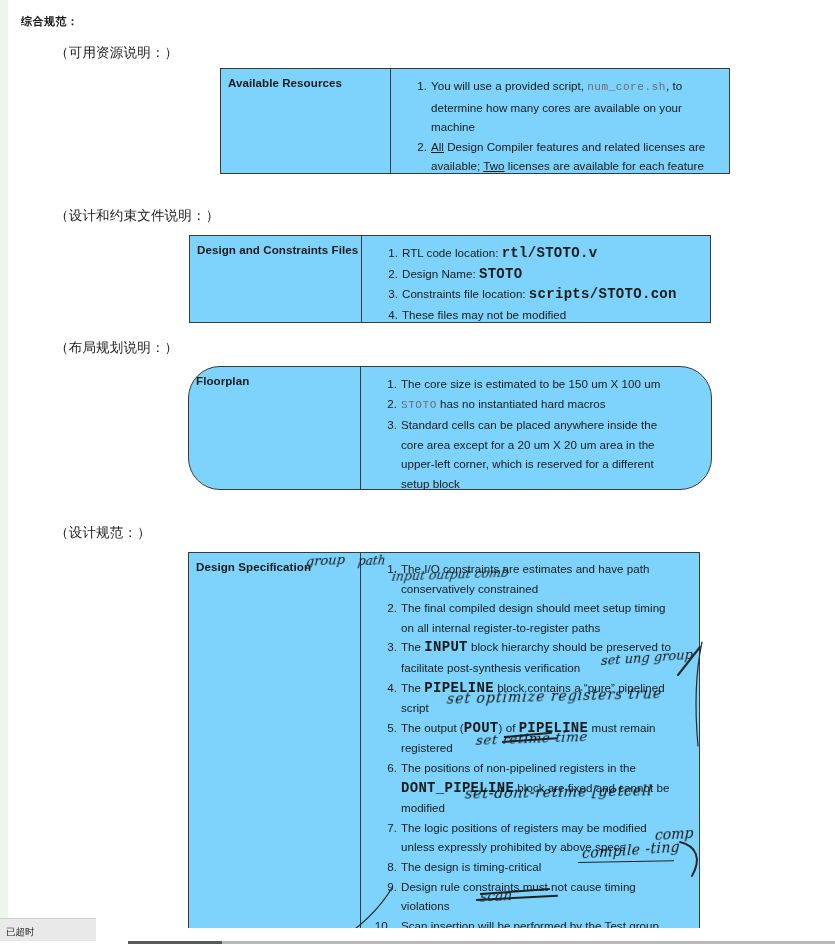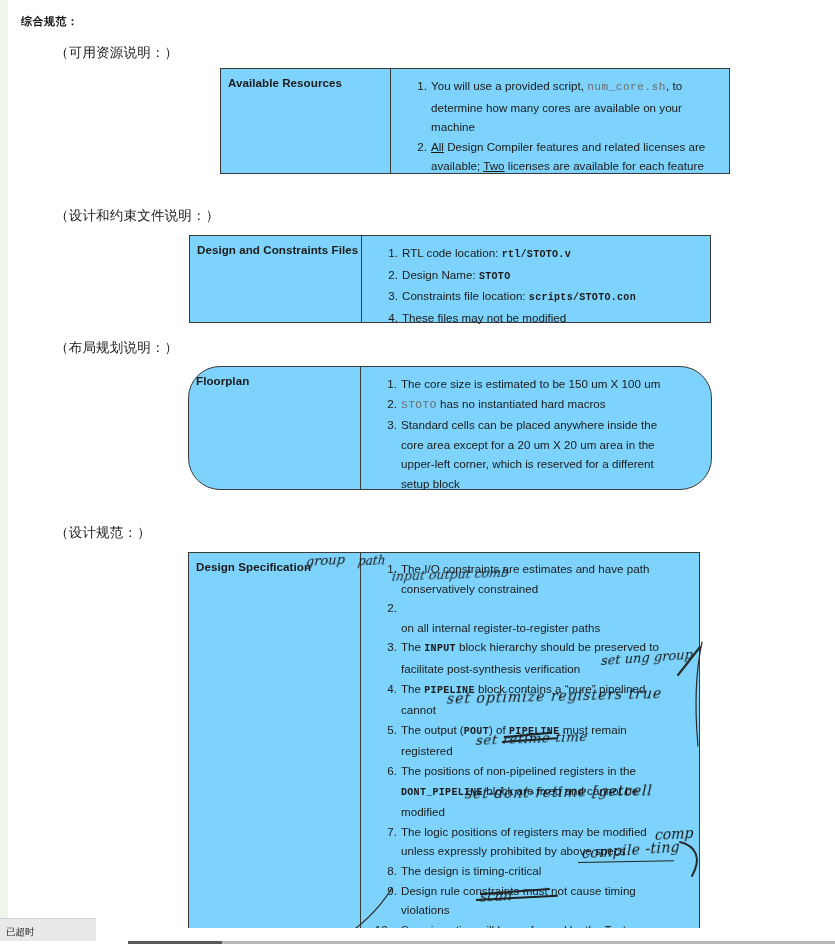--- a/index.html
+++ b/index.html
@@ -67,21 +67,21 @@
     margin-bottom:0px;
     letter-spacing:0.02px;
   }
   ol.items > li > .num {
     position:absolute; left:10px; top:0;
     width:26px; text-align:right;
     font-size:11.6px;
   }
   .mono-b {
     font-family:"Liberation Mono", monospace;
-    font-size:10px;
+    font-size:14px;
     font-weight:bold;
     letter-spacing:0.3px;
   }
   .mono-light {
     font-family:"Liberation Mono", monospace;
     font-size:11.1px;
     letter-spacing:0.5px;
     color:#6d6d6d;
   }
   .u { text-decoration:underline; }
@@ -226,29 +226,29 @@
       <div class="head-text">Design Specification</div>
     </div>
     <div class="col-body" style="padding-top:6px;">
       <ol class="items">
         <li>
           <span class="num">1.</span>
           <span><span>The I/O constraints are estimates and have path</span><br><span>conservatively constrained</span></span>
         </li>
         <li>
           <span class="num">2.</span>
-          <span><br><span>on all internal register-to-register paths</span></span>
+          <span><span>The final compiled design should meet setup timing</span><br><span>on all internal register-to-register paths</span></span>
         </li>
         <li>
           <span class="num">3.</span>
           <span><span>The </span><span class="mono-b">INPUT</span><span> block hierarchy should be preserved to</span><br><span>facilitate post-synthesis verification</span></span>
         </li>
         <li>
           <span class="num">4.</span>
-          <span><span>The </span><span class="mono-b">PIPELINE</span><span> block contains a “pure” pipelined</span><br><span>cannot</span></span>
+          <span><span>The </span><span class="mono-b">PIPELINE</span><span> block contains a “pure” pipelined</span><br><span>script</span></span>
         </li>
         <li>
           <span class="num">5.</span>
           <span><span>The output (</span><span class="mono-b">POUT</span><span>) of </span><span class="mono-b">PIPELINE</span><span> must remain</span><br><span>registered</span></span>
         </li>
         <li>
           <span class="num">6.</span>
           <span><span>The positions of non-pipelined registers in the</span><br><span class="mono-b">DONT_PIPELINE</span><span> block are fixed and cannot be</span><br><span>modified</span></span>
         </li>
         <li>

